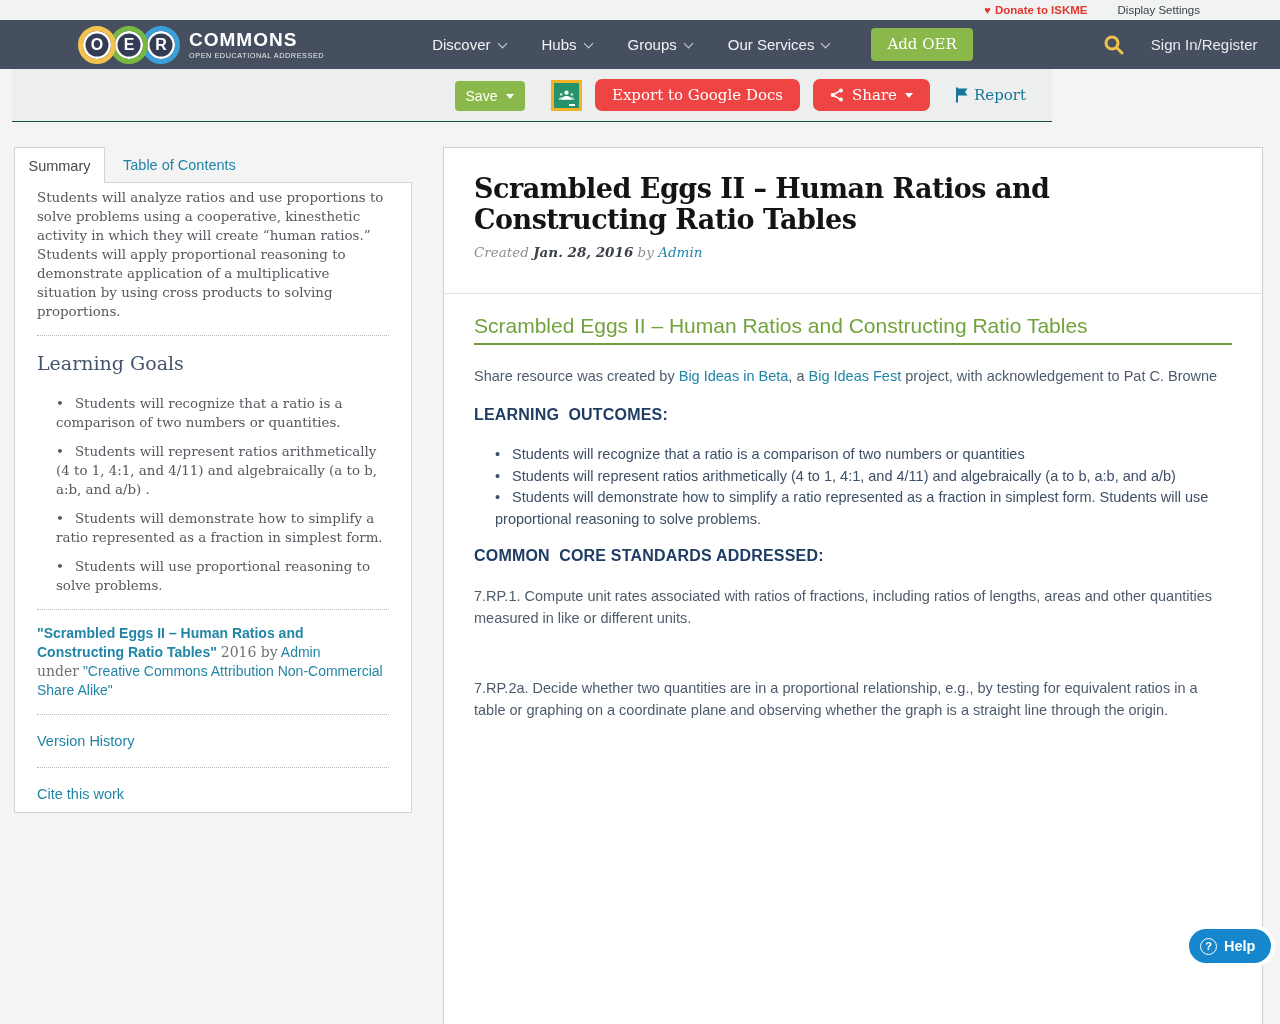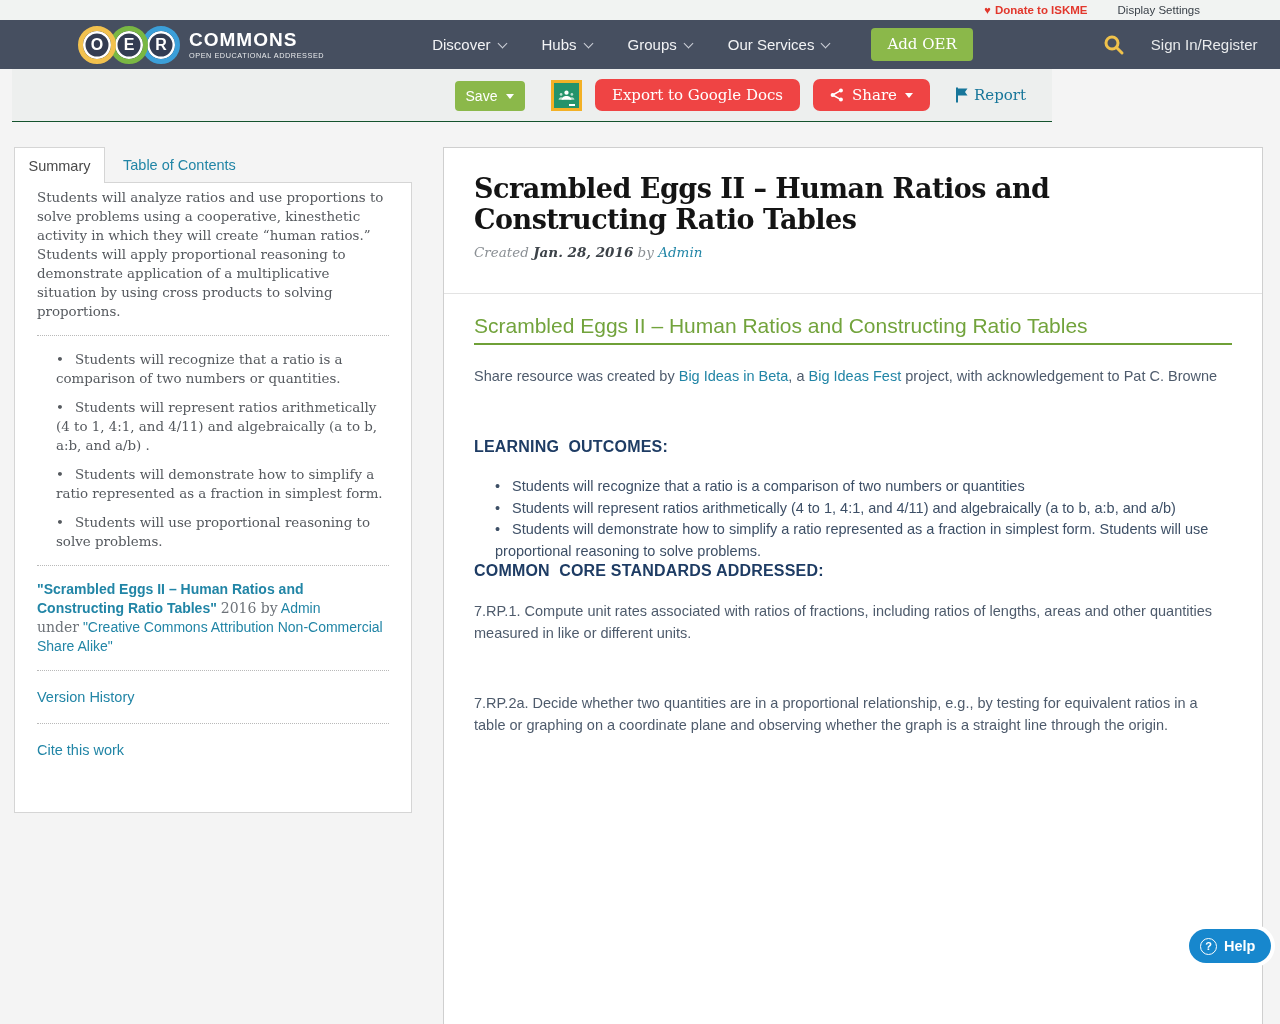--- a/index.html
+++ b/index.html
@@ -166,22 +166,22 @@
   .main-content { padding:20px 30px 30px; }
   .section-heading {
     font-weight:normal; font-size:21px; color:#72a33c;
     padding-bottom:5px; border-bottom:2px solid #6fa037;
   }
   .credit-line { margin-top:23px; font-size:14.5px; color:#4e5b6c; }
   .navy-heading {
     font-size:16px; font-weight:bold; color:#1e3c64;
     letter-spacing:0.2px; white-space:pre-wrap;
   }
-  .navy-heading.first { margin-top:54px; }
-  .navy-heading.second { }
+  .navy-heading.first { margin-top:22px; }
+  .navy-heading.second { margin-top:17px; }
   .outcomes-list { list-style:none; margin-top:20px; font-size:14.5px; line-height:21.5px; color:#3d4f66; }
   .outcomes-list li { padding-left:21px; }
   .outcomes-list li::before { content:"\2022"; margin-right:12px; }
   .main-paras p { font-size:14.5px; line-height:21.5px; color:#4e5b6c; margin-top:49px; white-space:pre-wrap; }
   .main-paras p:first-child { margin-top:21px; }
 
   
   .help-btn {
     position:absolute; left:1189px; top:929px;
     height:34px; padding:0 16px 0 11px;
@@ -290,20 +290,21 @@
 </div>
 
 <div class="side-tabs">
   <div class="tab-active">Summary</div>
   <div class="tab-inactive">Table of Contents</div>
 </div>
 
 <aside class="sidebar-card">
   <p class="summary-text">Students will analyze ratios and use proportions to solve problems using a cooperative, kinesthetic activity in which they will create “human ratios.” Students will apply proportional reasoning to demonstrate application of a multiplicative situation by using cross products to solving proportions.</p>
   <hr class="dotted">
+  <h3 class="goals-title">Learning Goals</h3>
   <ul class="goals-list">
     <li>Students will recognize that a ratio is a comparison of two numbers or quantities.</li>
     <li>Students will represent ratios arithmetically (4 to 1, 4:1, and 4/11) and algebraically (a to b, a:b, and a/b) .</li>
     <li>Students will demonstrate how to simplify a ratio represented as a fraction in simplest form.</li>
     <li>Students will use proportional reasoning to solve problems.</li>
   </ul>
   <hr class="dotted">
   <p class="attr-block">
     <a class="attr-title-link">"Scrambled Eggs II – Human Ratios and Constructing Ratio Tables"</a>
     <span class="attr-muted">2016 by</span>

